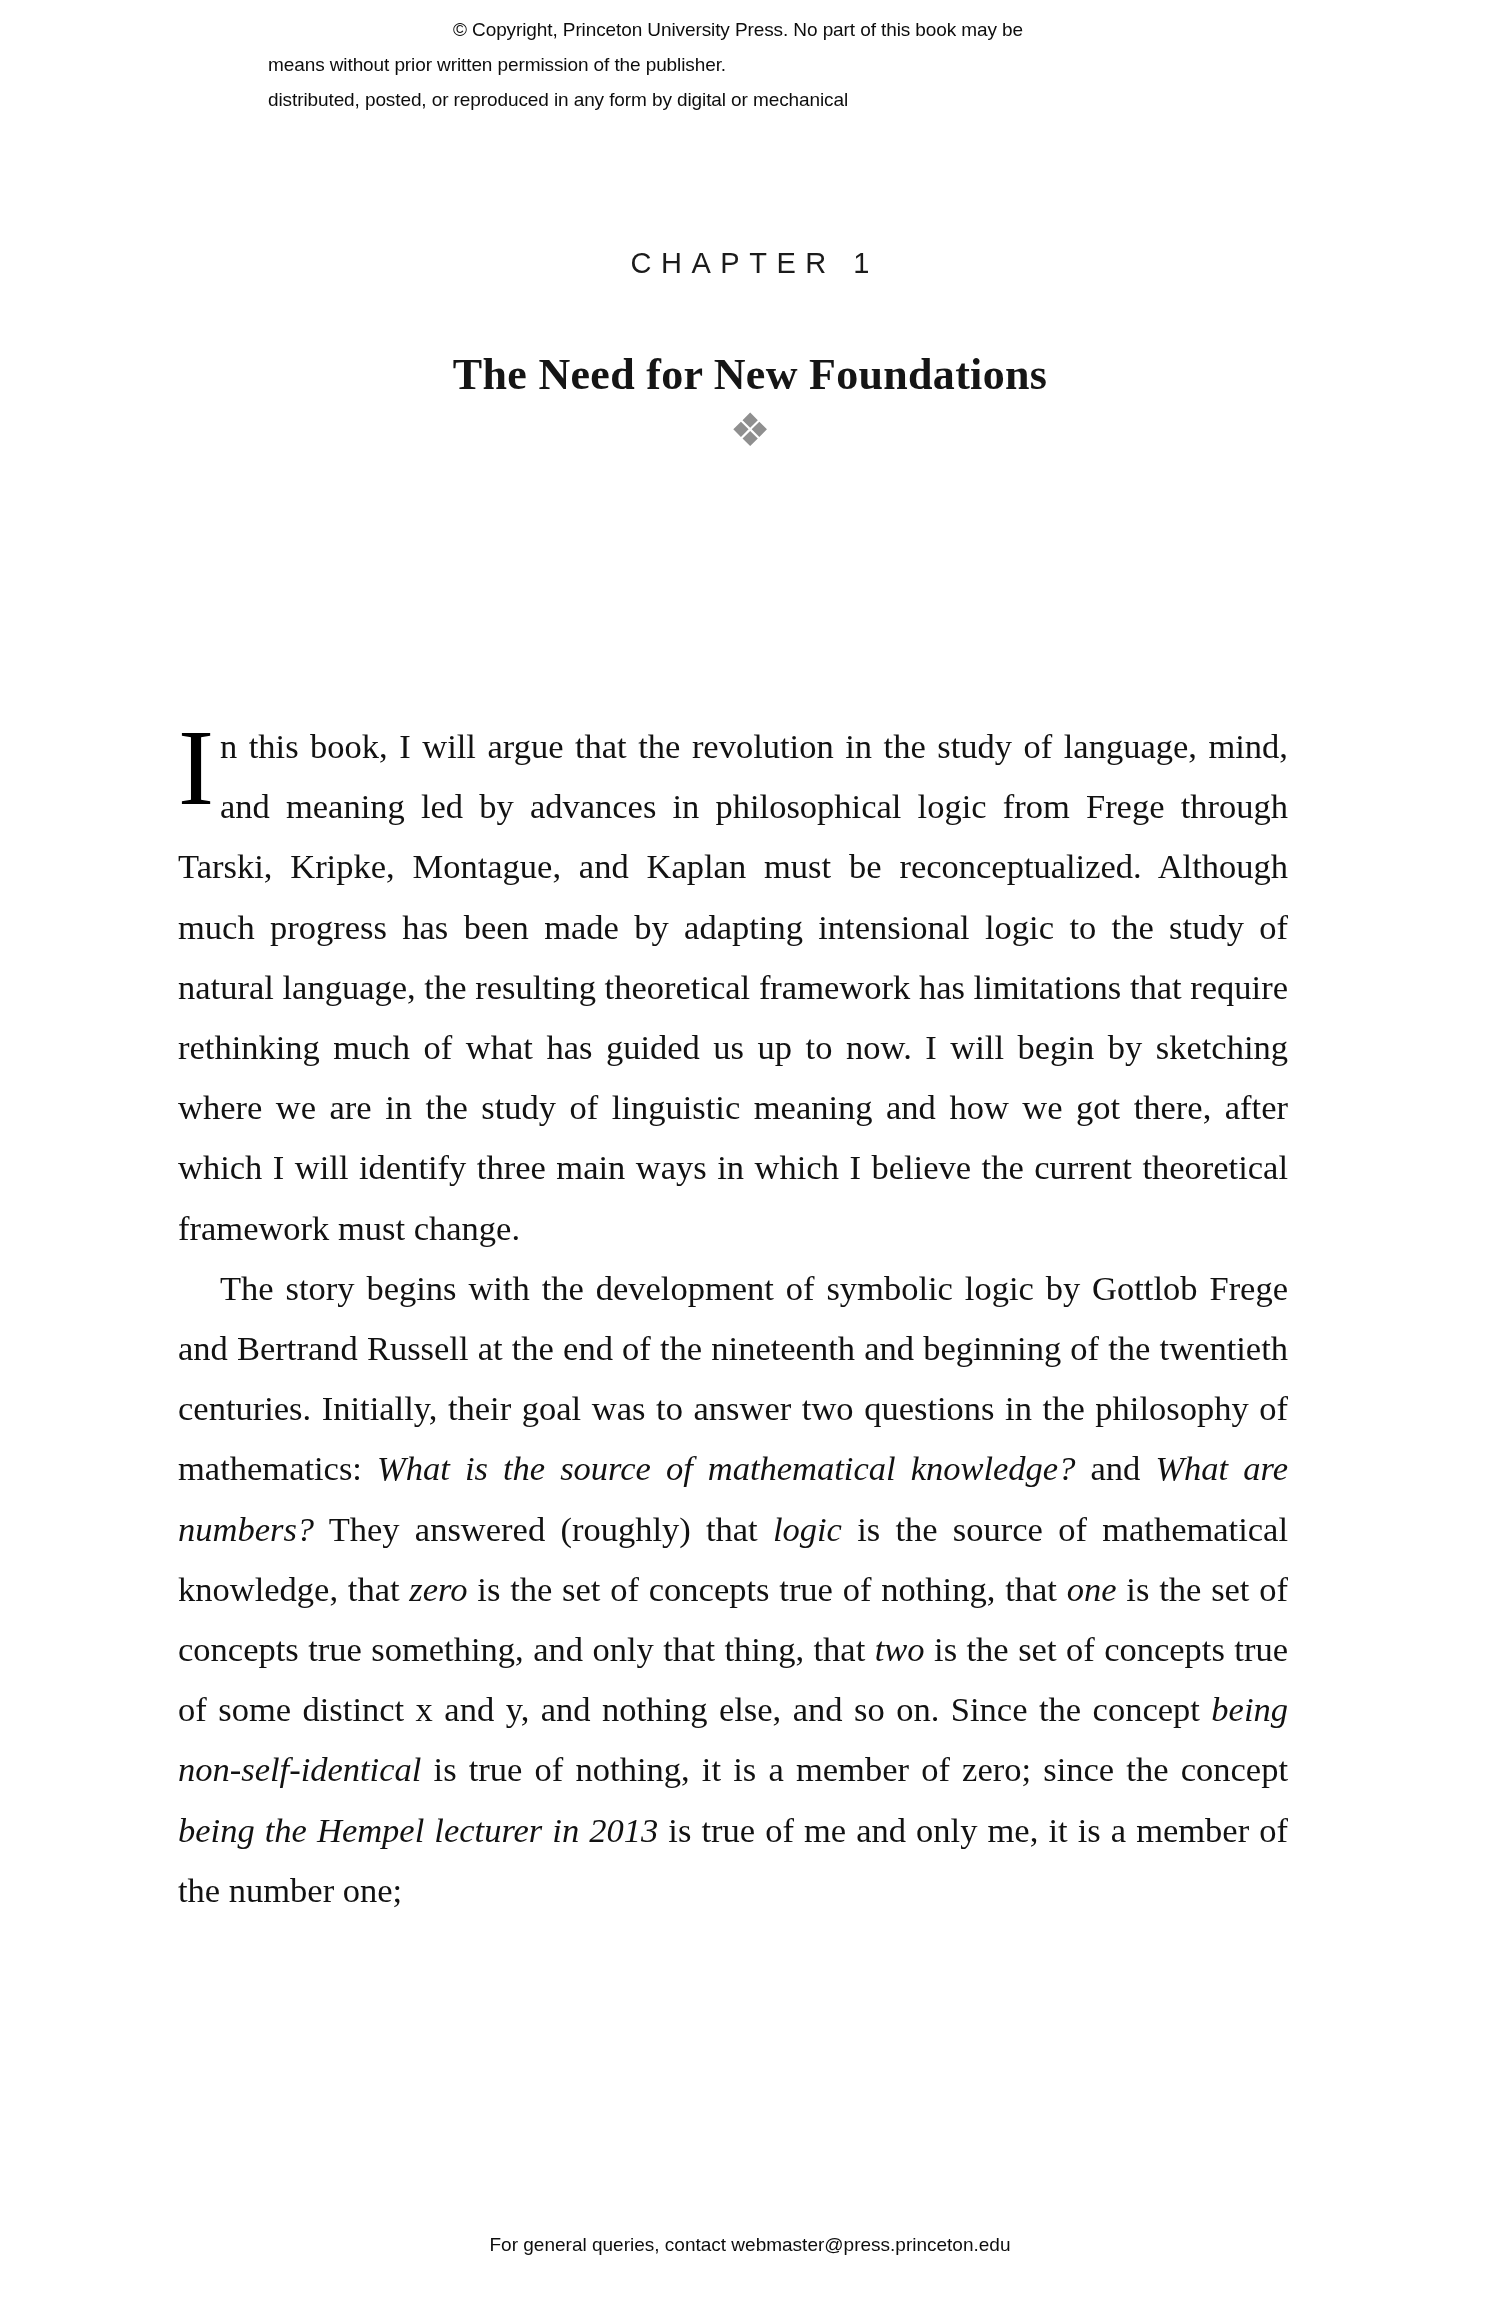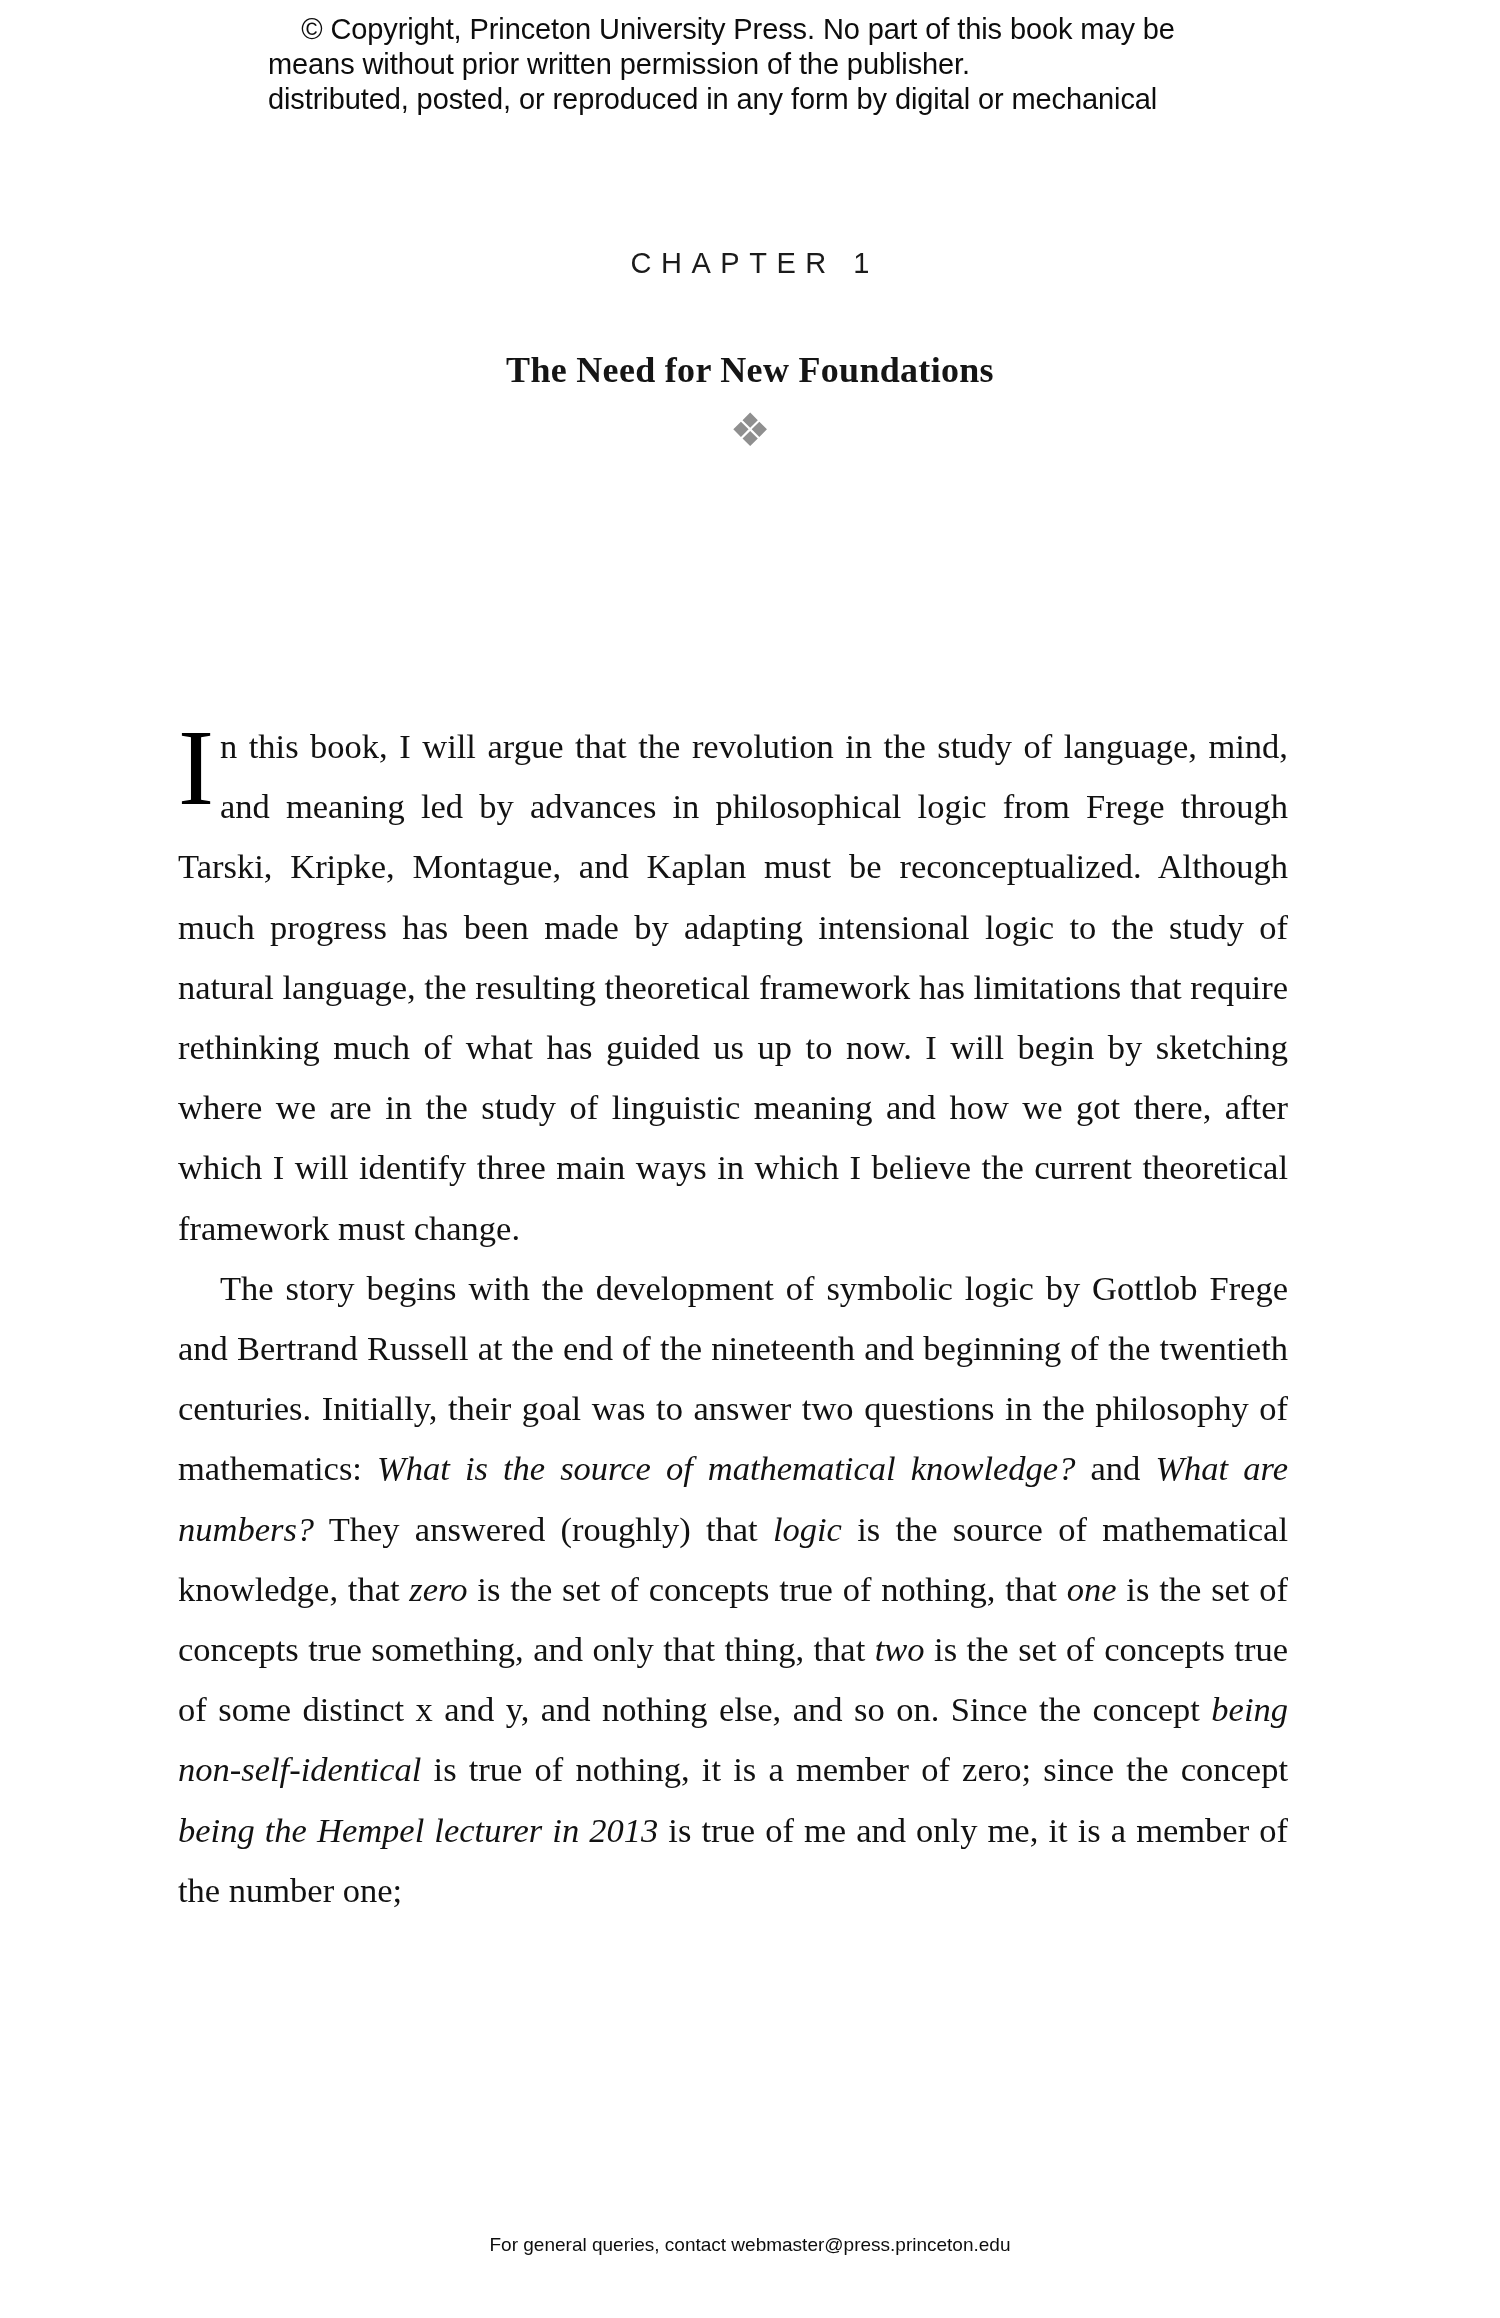--- a/index.html
+++ b/index.html
@@ -25,21 +25,21 @@
     box-sizing: border-box;
   }
 
   
   .copyright-header {
     position: absolute;
     left: 268px;
     top: 12px;
     width: 940px;
     font-family: "Liberation Sans", "DejaVu Sans", sans-serif;
-    font-size: 29px;
+    font-size: 19px;
     line-height: 35px;
     color: #0d0d0d;
     text-align: left;
     letter-spacing: -0.1px;
   }
   .copyright-header .chline { display: block; white-space: nowrap; }
   .copyright-header .chline.l1 { text-align: center; }
 
   
   .chapter-label {
@@ -58,21 +58,21 @@
 
   
   .chapter-title {
     position: absolute;
     left: 0;
     top: 315px;
     width: 1500px;
     text-align: center;
     font-family: "Liberation Serif", "DejaVu Serif", serif;
     font-weight: 700;
-    font-size: 36px;
+    font-size: 44px;
     line-height: 62px;
     color: #151515;
     letter-spacing: 0.3px;
   }
 
   
   .ornament {
     position: absolute;
     left: 0;
     top: 404px;

